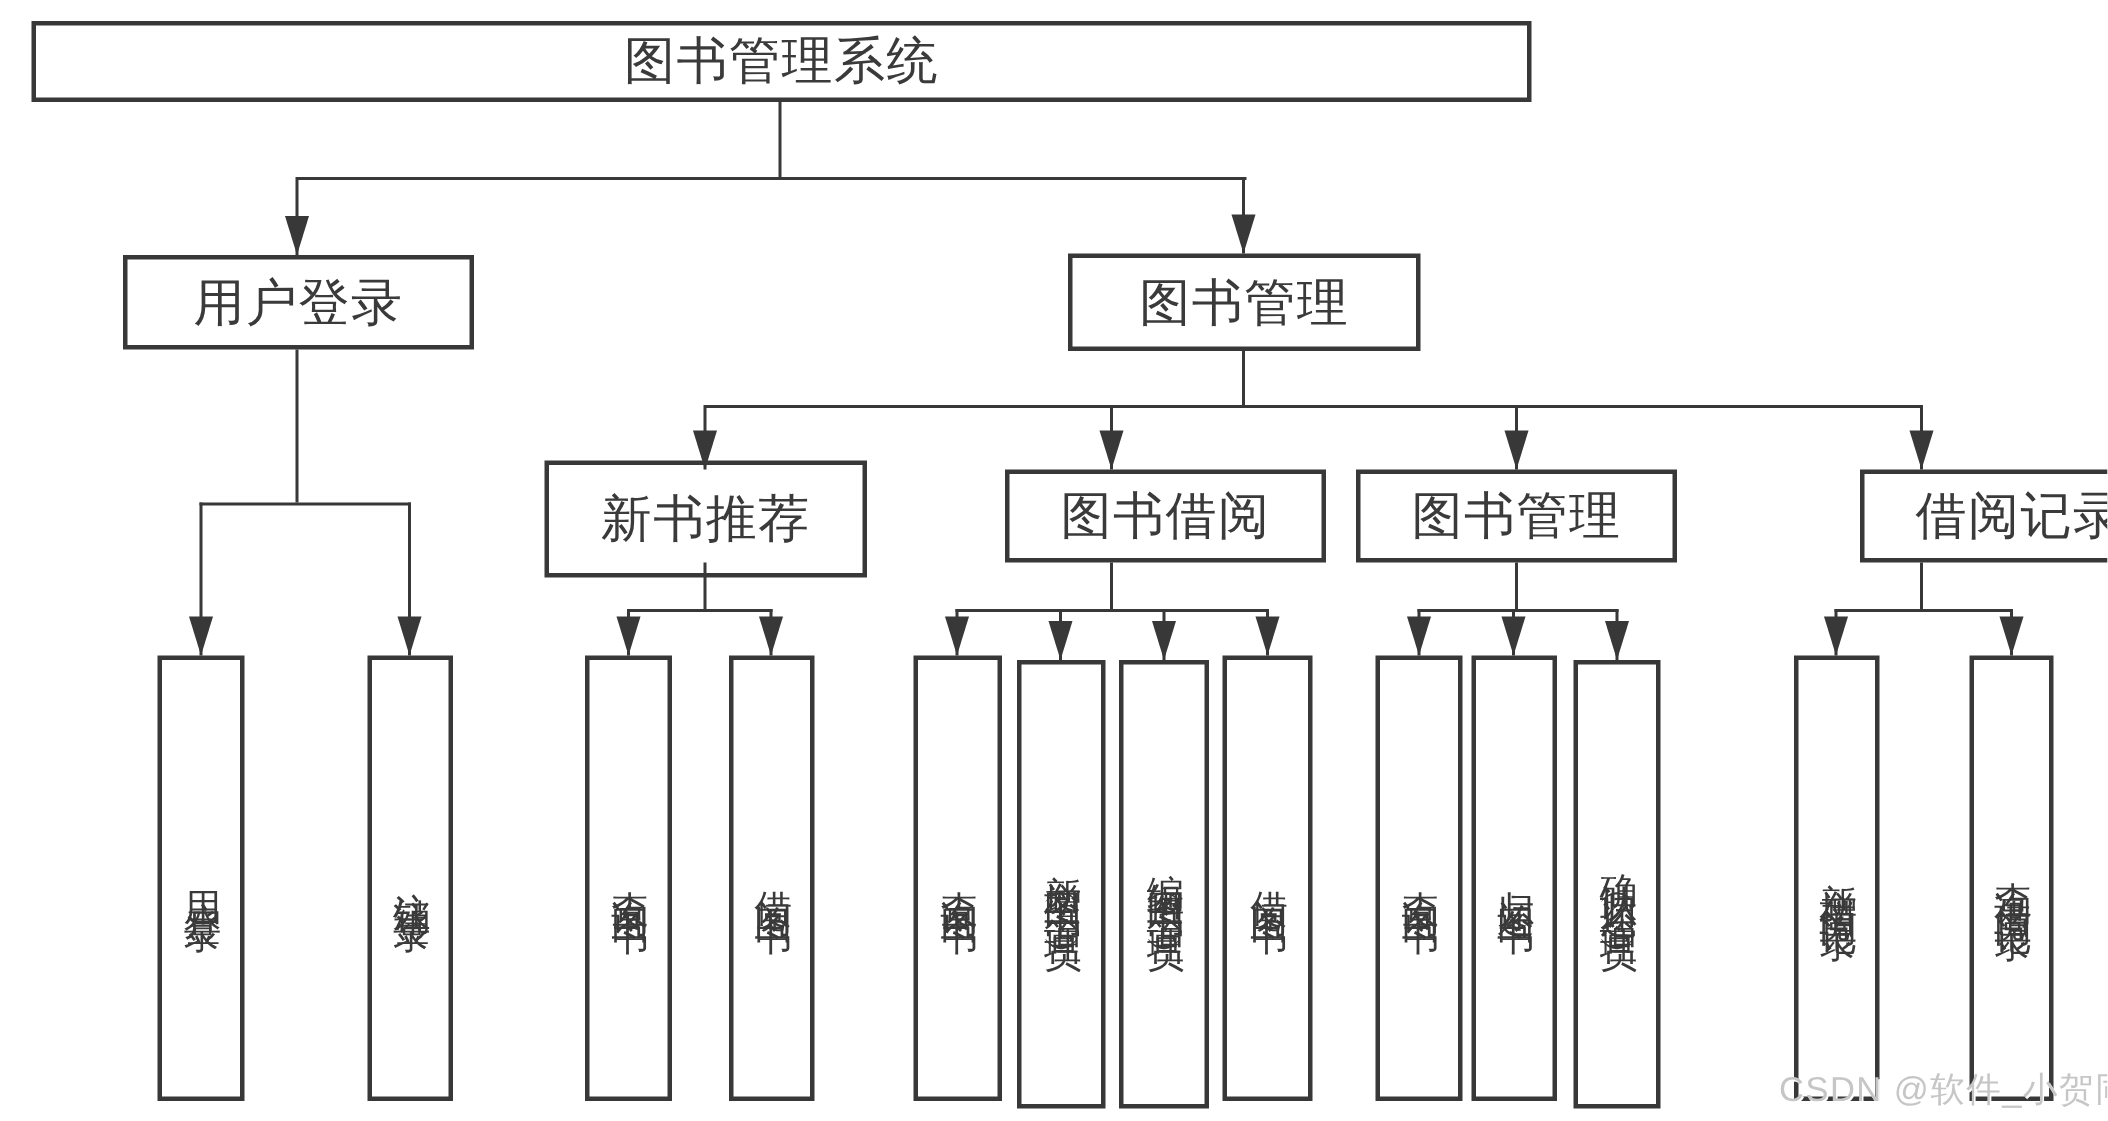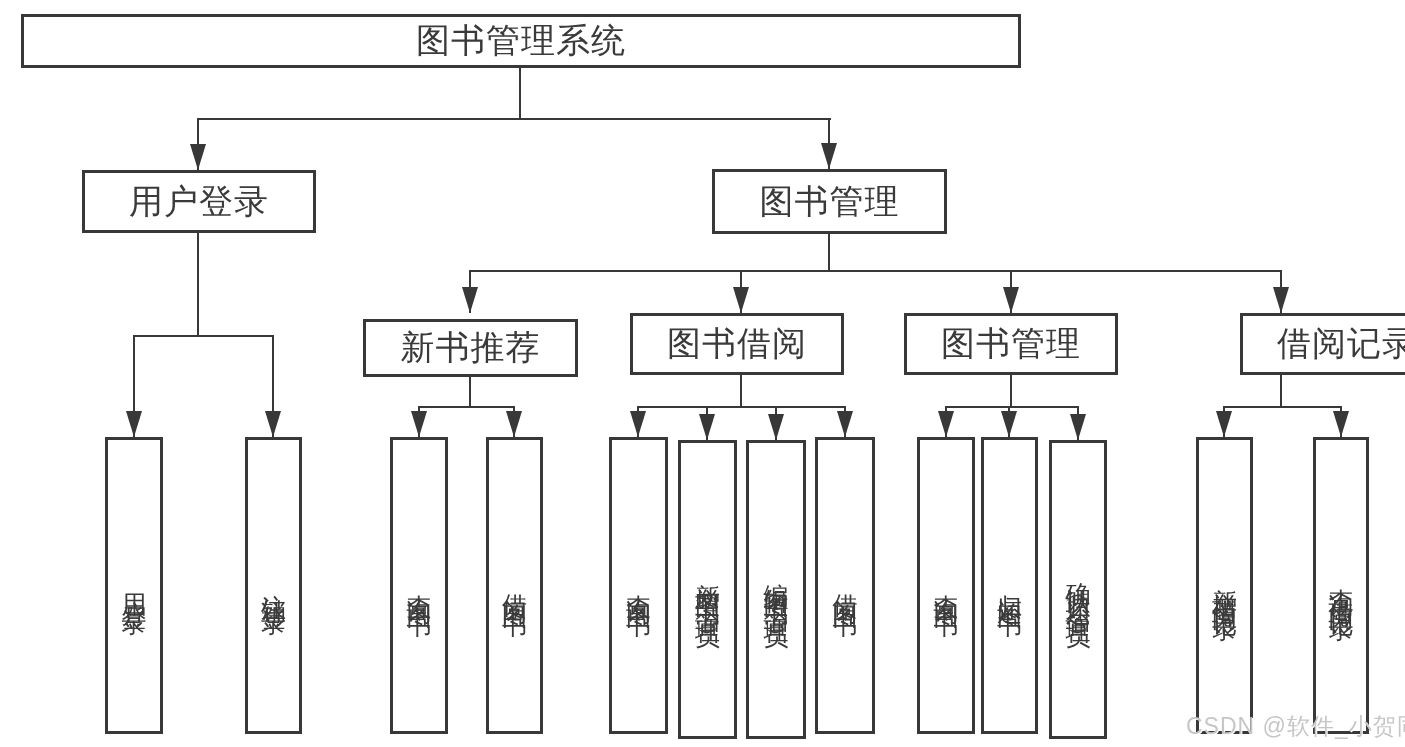--- a/index.html
+++ b/index.html
@@ -41,24 +41,24 @@
     <span class="lbl">图书管理系统</span>
   </div>
 
   <div class="box" style="left:82px;top:170px;width:234px;height:63px">
     <span class="lbl">用户登录</span>
   </div>
   <div class="box" style="left:712px;top:169px;width:235px;height:65px">
     <span class="lbl">图书管理</span>
   </div>
 
-  <div class="box" style="left:363px;top:319px;width:215px;height:58px">
+  <div class="box" style="left:363px;top:307px;width:215px;height:78px">
     <span class="lbl">新书推荐</span>
   </div>
-  <div class="box" style="left:630px;top:313px;width:214px;height:62px">
+  <div class="box" style="left:670px;top:313px;width:214px;height:62px">
     <span class="lbl">图书借阅</span>
   </div>
   <div class="box" style="left:904px;top:313px;width:214px;height:62px">
     <span class="lbl">图书管理</span>
   </div>
   <div class="box" style="left:1240px;top:313px;width:214px;height:62px">
     <span class="lbl">借阅记录</span>
   </div>
 
   <div class="box" style="left:105px;top:437px;width:58px;height:297px">

